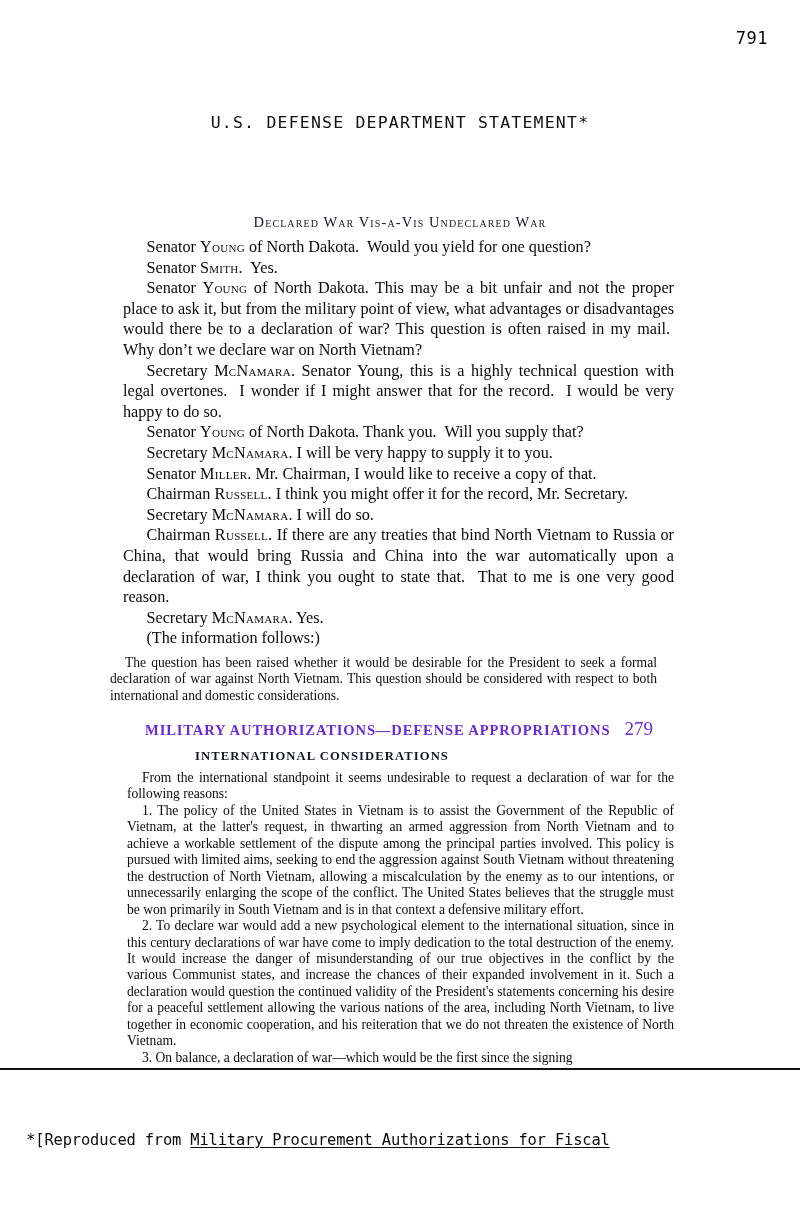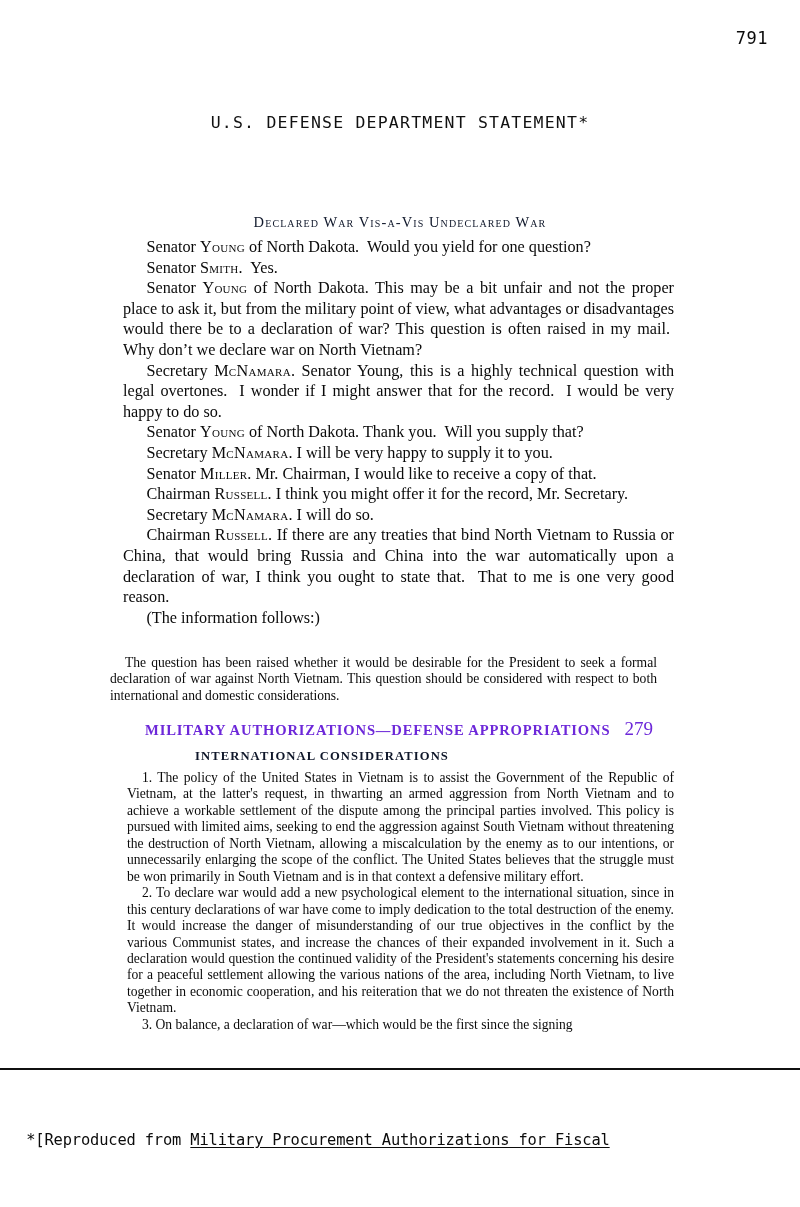--- a/index.html
+++ b/index.html
@@ -212,35 +212,37 @@
     <p>Senator <span class="sc">Young</span> of North Dakota.&nbsp; Would you yield for one question?</p>
     <p>Senator <span class="sc">Smith</span>.&nbsp; Yes.</p>
     <p>Senator <span class="sc">Young</span> of North Dakota. This may be a bit unfair and not the proper place to ask it, but from the military point of view, what advantages or disadvantages would there be to a declaration of war? This question is often raised in my mail.&nbsp; Why don’t we declare war on North Vietnam?</p>
     <p>Secretary <span class="sc">McNamara</span>. Senator Young, this is a highly technical question with legal overtones.&nbsp; I wonder if I might answer that for the record.&nbsp; I would be very happy to do so.</p>
     <p>Senator <span class="sc">Young</span> of North Dakota. Thank you.&nbsp; Will you supply that?</p>
     <p>Secretary <span class="sc">McNamara</span>. I will be very happy to supply it to you.</p>
     <p>Senator <span class="sc">Miller</span>. Mr. Chairman, I would like to receive a copy of that.</p>
     <p>Chairman <span class="sc">Russell</span>. I think you might offer it for the record, Mr. Secretary.</p>
     <p>Secretary <span class="sc">McNamara</span>. I will do so.</p>
     <p>Chairman <span class="sc">Russell</span>. If there are any treaties that bind North Vietnam to Russia or China, that would bring Russia and China into the war automatically upon a declaration of war, I think you ought to state that.&nbsp; That to me is one very good reason.</p>
+    <p>Secretary <span class="sc">McNamara</span>. Yes.</p>
     <p>(The information follows:)</p>
   </div>
 
   <div class="extract">
     <p>The question has been raised whether it would be desirable for the President to seek a formal declaration of war against North Vietnam.  This question should be considered with respect to both international and domestic considerations.</p>
   </div>
 
   <div class="runhead">
     <span class="rh-title">MILITARY AUTHORIZATIONS—DEFENSE APPROPRIATIONS</span>
     <span class="rh-folio">279</span>
   </div>
 
   <div class="smallcap-head head-international">INTERNATIONAL CONSIDERATIONS</div>
 
   <div class="reasons">
+    <p>From the international standpoint it seems undesirable to request a declaration of war for the following reasons:</p>
     <p>1. The policy of the United States in Vietnam is to assist the Government of the Republic of Vietnam, at the latter's request, in thwarting an armed aggression from North Vietnam and to achieve a workable settlement of the dispute among the principal parties involved.  This policy is pursued with limited aims, seeking to end the aggression against South Vietnam without threatening the destruction of North Vietnam, allowing a miscalculation by the enemy as to our intentions, or unnecessarily enlarging the scope of the conflict.  The United States believes that the struggle must be won primarily in South Vietnam and is in that context a defensive military effort.</p>
     <p>2. To declare war would add a new psychological element to the international situation, since in this century declarations of war have come to imply dedication to the total destruction of the enemy.  It would increase the danger of misunderstanding of our true objectives in the conflict by the various Communist states, and increase the chances of their expanded involvement in it.  Such a declaration would question the continued validity of the President's statements concerning his desire for a peaceful settlement allowing the various nations of the area, including North Vietnam, to live together in economic cooperation, and his reiteration that we do not threaten the existence of North Vietnam.</p>
     <p>3. On balance, a declaration of war—which would be the first since the signing</p>
   </div>
 
   <div class="foot-rule"></div>
 
   <div class="footnote">
     <span class="fl"><span>  *[Reproduced from </span><u>Military Procurement Authorizations for Fiscal</u></span>
     <span class="fl"></span>

